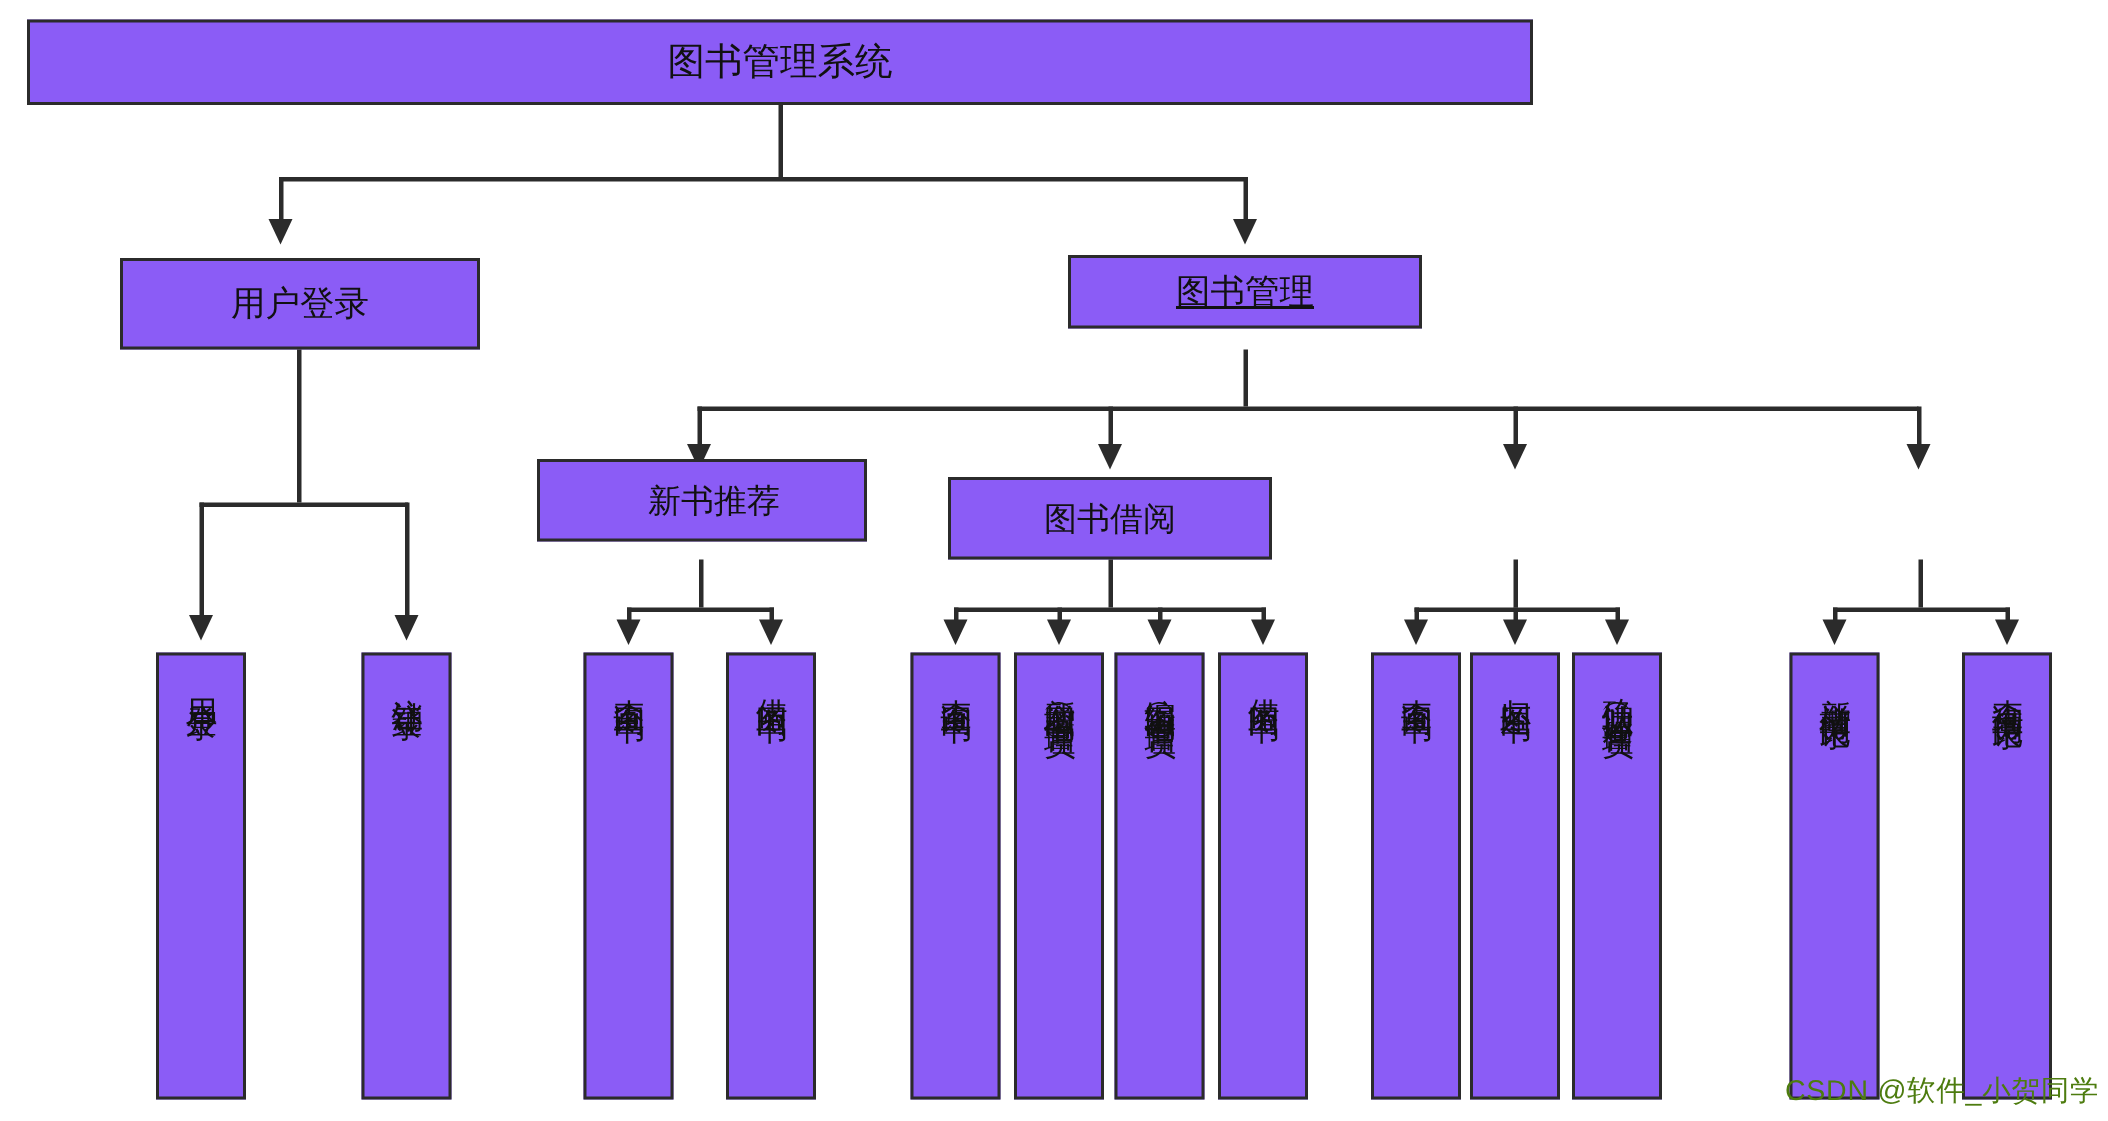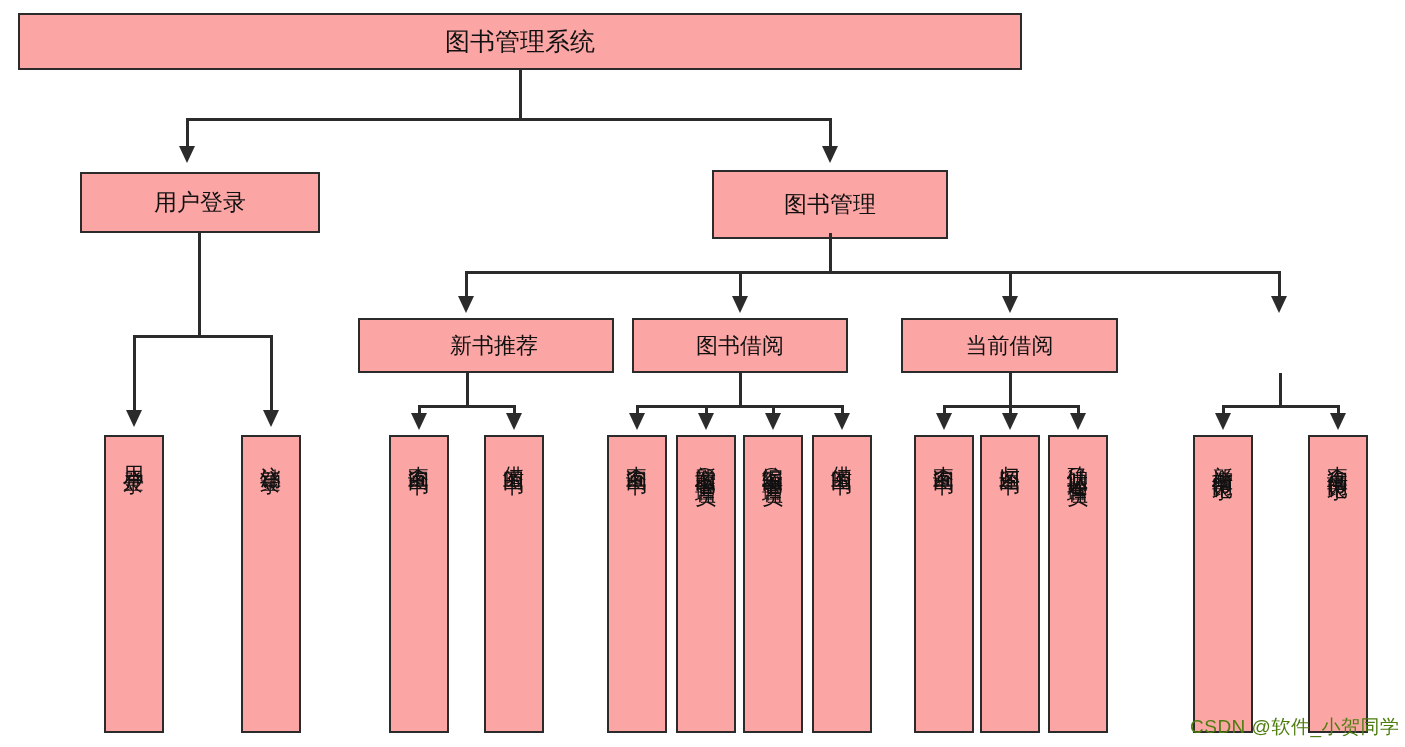--- a/index.html
+++ b/index.html
@@ -11,21 +11,21 @@
     position:relative;
     width:1405px;
     height:747px;
     background:#ffffff;
     overflow:hidden;
   }
   
   .node{
     position:absolute;
     box-sizing:border-box;
-    background:#fca5a5;
+    background:#8b5cf6;
     border:2px solid #2b2b2b;
     display:flex;
     align-items:center;
     justify-content:center;
     color:#111111;
     line-height:1.15;
   }
   .node.root{
     font-size:25px;
   }
@@ -87,21 +87,21 @@
   <div class="line hline" style="left:186px;top:118px;width:646px;"></div>
 
   <div class="line vline" style="left:186px;top:118px;height:31px;"></div>
   <div class="arrow" style="left:179px;top:146px;"></div>
   <div class="line vline" style="left:829px;top:118px;height:31px;"></div>
   <div class="arrow" style="left:822px;top:146px;"></div>
 
   <div class="node lvl1" style="left:80px;top:172px;width:240px;height:61px;">
     <span>用户登录</span>
   </div>
-  <div class="node lvl1" style="left:712px;top:170px;width:236px;height:69px;">
+  <div class="node lvl1" style="left:712px;top:170px;width:236px;height:49px;text-decoration:underline;">
     <span>图书管理</span>
   </div>
 
   <div class="line vline" style="left:198px;top:233px;height:102px;"></div>
   <div class="line hline" style="left:133px;top:335px;width:139px;"></div>
   <div class="line vline" style="left:133px;top:335px;height:78px;"></div>
   <div class="arrow" style="left:126px;top:410px;"></div>
   <div class="line vline" style="left:270px;top:335px;height:78px;"></div>
   <div class="arrow" style="left:263px;top:410px;"></div>
 
@@ -117,28 +117,25 @@
 
   <div class="line vline" style="left:465px;top:271px;height:28px;"></div>
   <div class="arrow" style="left:458px;top:296px;"></div>
   <div class="line vline" style="left:739px;top:271px;height:28px;"></div>
   <div class="arrow" style="left:732px;top:296px;"></div>
   <div class="line vline" style="left:1009px;top:271px;height:28px;"></div>
   <div class="arrow" style="left:1002px;top:296px;"></div>
   <div class="line vline" style="left:1278px;top:271px;height:28px;"></div>
   <div class="arrow" style="left:1271px;top:296px;"></div>
 
-  <div class="node lvl2" style="left:358px;top:318px;width:256px;height:55px;padding-left:16px;">
+  <div class="node lvl2" style="left:358px;top:306px;width:220px;height:55px;padding-left:16px;">
     <span>新书推荐</span>
   </div>
   <div class="node lvl2" style="left:632px;top:318px;width:216px;height:55px;">
     <span>图书借阅</span>
-  </div>
-  <div class="node lvl2" style="left:901px;top:318px;width:217px;height:55px;">
-    <span>当前借阅</span>
   </div>
 
   <div class="line vline" style="left:466px;top:373px;height:32px;"></div>
   <div class="line hline" style="left:418px;top:405px;width:98px;"></div>
   <div class="line vline" style="left:418px;top:405px;height:13px;"></div>
   <div class="arrow" style="left:411px;top:413px;"></div>
   <div class="line vline" style="left:513px;top:405px;height:13px;"></div>
   <div class="arrow" style="left:506px;top:413px;"></div>
 
   <div class="node leaf" style="left:389px;top:435px;width:60px;height:298px;">

